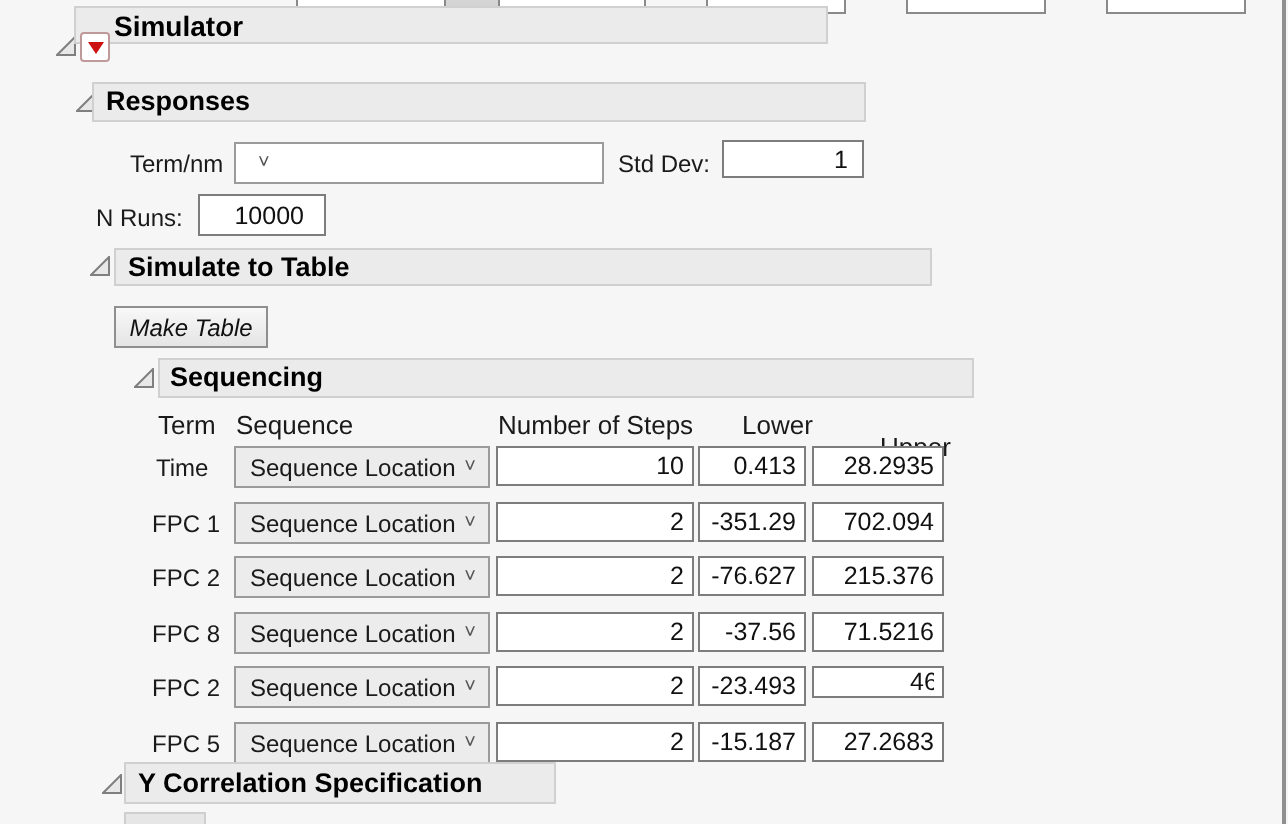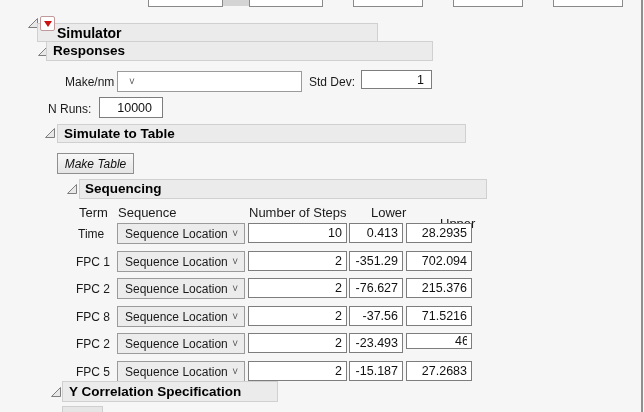--- a/index.html
+++ b/index.html
@@ -43,35 +43,35 @@
 <div class="topbox" style="left:148px;width:75px;"></div>
 <div class="topbox graycell" style="left:223px;width:26px;"></div>
 <div class="topbox" style="left:249px;width:74px;"></div>
 <div class="topbox" style="left:353px;width:70px;"></div>
 <div class="topbox" style="left:453px;width:70px;"></div>
 <div class="topbox" style="left:553px;width:70px;"></div>
 
 <svg class="disc" style="left:28px;top:18px;" viewBox="0 0 10 10">
     <path d="M9.5,0.5 L9.5,9.5 L0.5,9.5 Z" fill="#e8e8e8" stroke="#7f7f7f" stroke-width="1"></path>
   </svg>
-<div class="band" style="left:37px;top:23px;width:341px;height:19px;text-align:center;">
+<div class="band" style="left:37px;top:3px;width:377px;height:19px;text-align:center;">
   <span class="band-title big-title" style="margin-left:19px;">Simulator</span>
 </div>
 <div class="redbtn" style="left:40px;top:16px;">
     <span class="redtri"></span>
   </div>
 
 <svg class="disc" style="left:38px;top:46px;" viewBox="0 0 10 10">
     <path d="M9.5,0.5 L9.5,9.5 L0.5,9.5 Z" fill="#e8e8e8" stroke="#7f7f7f" stroke-width="1"></path>
   </svg>
 <div class="band" style="left:46px;top:41px;width:387px;height:20px;">
   <span class="band-title" style="margin-left:6px;">Responses</span>
 </div>
 
-<span class="lbl" style="left:65px;top:75px;">Make/nm</span>
+<span class="lbl" style="left:65px;top:75px;">Term/nm</span>
 <div class="combo white" style="left:117px;top:71px;width:185px;height:21px;">
   <span class="chev">˅</span>
 </div>
 <span class="lbl" style="left:309px;top:75px;">Std Dev:</span>
 <input class="numbox" style="left: 361px; top: 70px; width: 71px; height: 19px; padding-right: 7px;" value="1">
 
 <span class="lbl" style="left:48px;top:102px;">N Runs:</span>
 <input class="numbox" style="left: 99px; top: 97px; width: 64px; height: 21px; padding-right: 10px;" value="10000">
 
 <svg class="disc" style="left:45px;top:128px;" viewBox="0 0 10 10">

